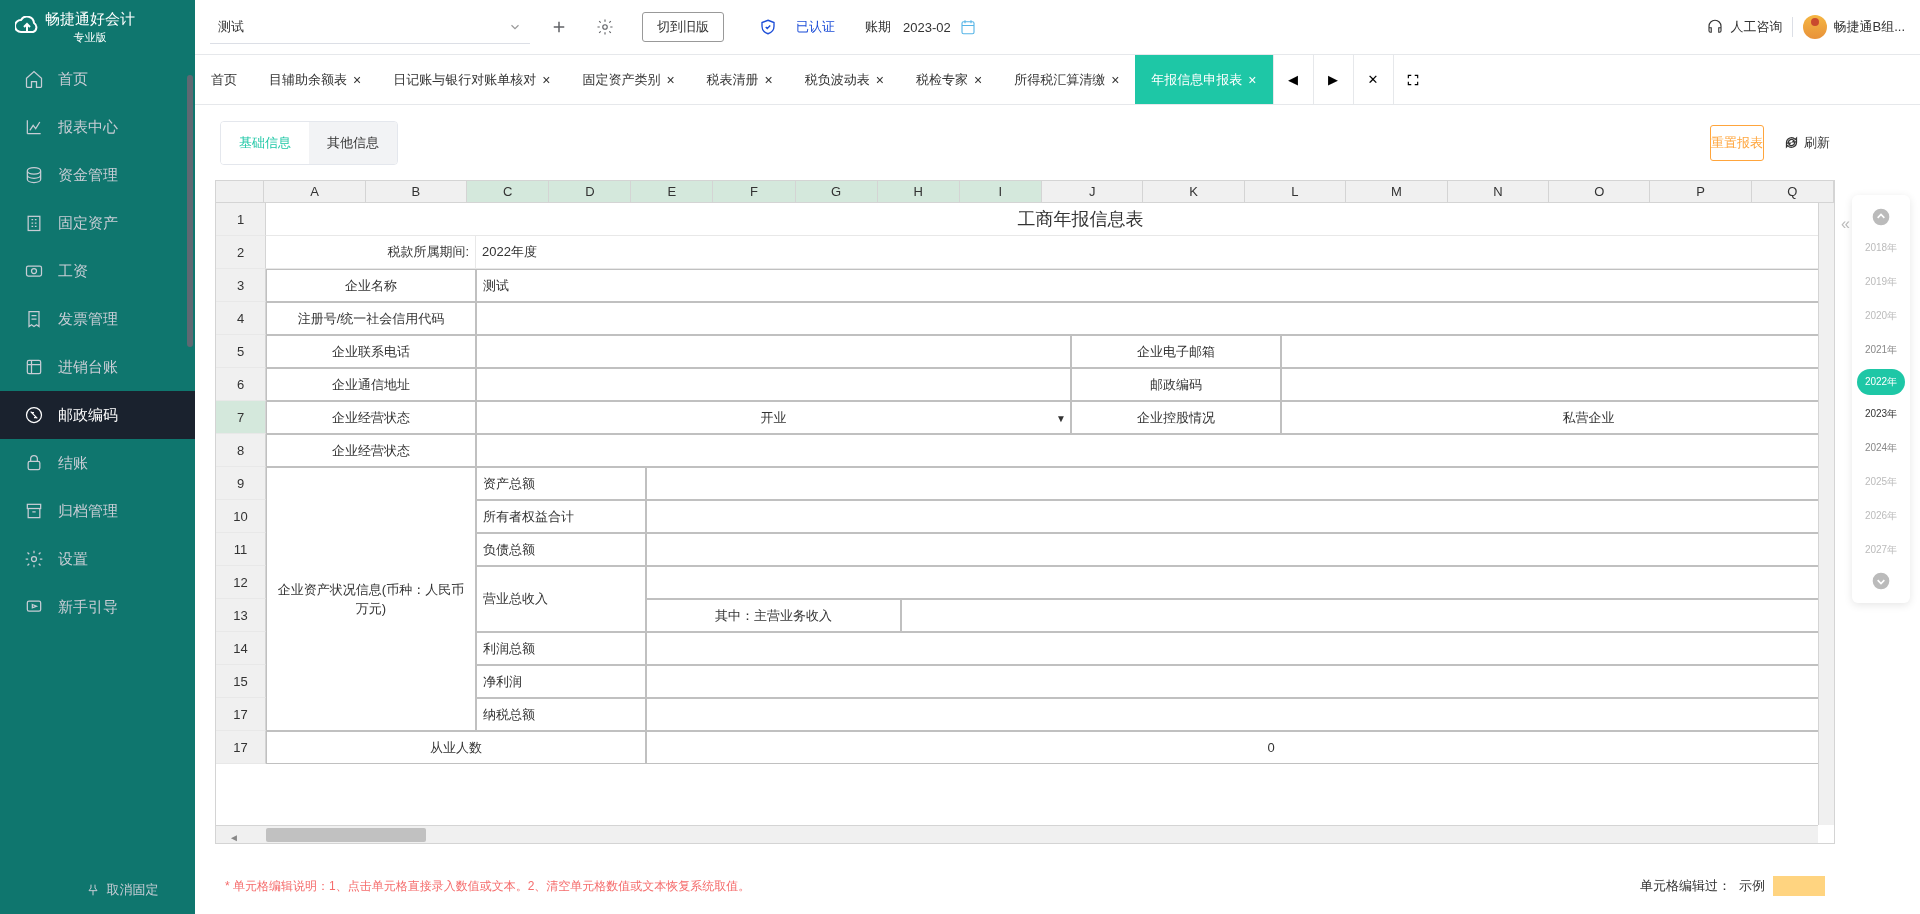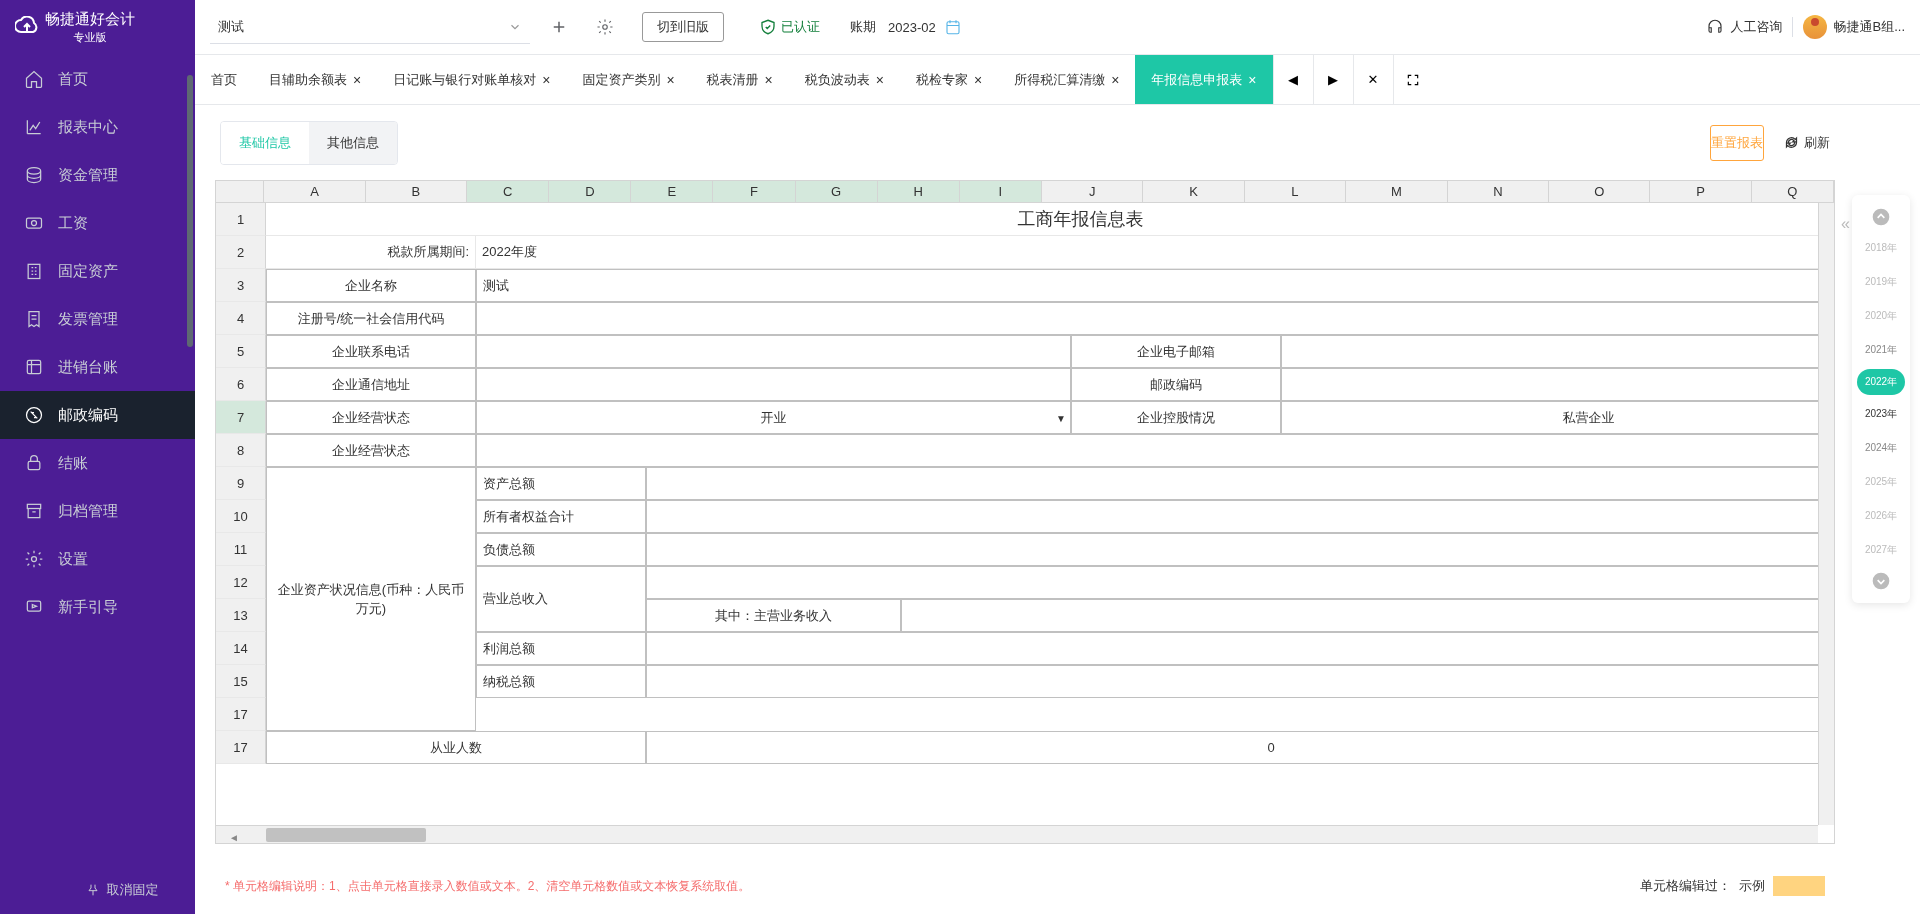--- a/index.html
+++ b/index.html
@@ -1,36 +1,36 @@
 <!DOCTYPE html>
 <html><head>
   <meta charset="utf-8">
   <style>
     * { margin: 0; padding: 0; box-sizing: border-box; }
     body { font-family: "Microsoft YaHei", Arial, sans-serif; font-size: 13px; background: #f5f7fa; overflow: hidden; height: 914px; width: 1920px; }
     
     
-    .sidebar { position: fixed; left: 0; top: 0; width: 195px; height: 100%; background: #4c1d95; color: #c8cdd5; z-index: 10; }
+    .sidebar { position: fixed; left: 0; top: 0; width: 195px; height: 100%; background: #0f766e; color: #c8cdd5; z-index: 10; }
     .logo { display: flex; align-items: center; height: 55px; padding: 0 15px; color: #fff; font-size: 14px; }
     .logo-icon { width: 24px; height: 24px; margin-right: 6px; }
     .logo-text { font-size: 15px; }
     .logo-sub { font-size: 11px; display: block; margin-top: 1px; text-align: center; }
     .nav-item { display: flex; align-items: center; height: 48px; padding: 0 24px; cursor: pointer; }
     .nav-item.active { background: #1a222e; color: #fff; }
     .nav-icon { width: 20px; height: 20px; margin-right: 14px; flex-shrink: 0; }
     .nav-label { font-size: 15px; }
     .pin-row { position: absolute; bottom: 15px; left: 0; width: 100%; display: flex; align-items: center; justify-content: center; color: #c8cdd5; cursor: pointer; margin-left: 24px; }
     .scroll-handle { position: absolute; right: 2px; top: 75px; width: 6px; height: 272px; background: #5e6872; border-radius: 3px; }
     
     
     .topbar { position: fixed; left: 195px; top: 0; right: 0; height: 55px; background: #fff; border-bottom: 1px solid #e6e8eb; display: flex; align-items: center; padding: 0 15px; z-index: 5; }
     .account-select { width: 320px; height: 34px; border: none; border-bottom: 1px solid #dcdfe6; display: flex; align-items: center; justify-content: space-between; padding: 0 8px; cursor: pointer; color: #333; }
     .tb-icon { width: 34px; height: 34px; display: flex; align-items: center; justify-content: center; cursor: pointer; margin-left: 12px; color: #606266; }
     .switch-old { border: 1px solid #999; padding: 5px 14px; border-radius: 3px; cursor: pointer; margin-left: 20px; color: #333; }
-    .verified { color: #15803d; display: flex; align-items: center; margin-left: 35px; }
+    .verified { color: #1d4ed8; display: flex; align-items: center; margin-left: 35px; gap: 15px; }
     .period-label { margin-left: 30px; color: #333; }
     .period-val { margin-left: 12px; color: #333; }
     .cal-icon { margin-left: 8px; color: #57b5e7; }
     .top-right { margin-left: auto; display: flex; align-items: center; gap: 10px; }
     .consult { display: flex; align-items: center; gap: 6px; cursor: pointer; color: #333; }
     .user { display: flex; align-items: center; gap: 6px; cursor: pointer; color: #333; }
     .avatar { width: 24px; height: 24px; border-radius: 50%; background: linear-gradient(#f5b642,#e8923a); position: relative; }
     .avatar::before { content: ""; position: absolute; width: 8px; height: 8px; background: #c94a2e; border-radius: 50%; top: 3px; left: 8px; }
     
     
@@ -118,31 +118,31 @@
       <span class="nav-label">报表中心</span>
     </div>
   <div class="nav-item">
       <svg class="nav-icon" viewBox="0 0 24 24" fill="none" stroke="currentColor" stroke-width="1.5">
         <path d="M12 3c5 0 8 2 8 4v10c0 2-3 4-8 4s-8-2-8-4V7c0-2 3-4 8-4z M4 7c0 2 3 4 8 4s8-2 8-4 M4 12c0 2 3 4 8 4s8-2 8-4"></path>
       </svg>
       <span class="nav-label">资金管理</span>
     </div>
   <div class="nav-item">
       <svg class="nav-icon" viewBox="0 0 24 24" fill="none" stroke="currentColor" stroke-width="1.5">
+        <rect x="5" y="4" width="14" height="17"></rect>
+        <path d="M9 8h2M13 8h2M9 12h2M13 12h2M9 16h2M13 16h2"></path>
+      </svg>
+      <span class="nav-label">固定资产</span>
+    </div>
+  <div class="nav-item">
+      <svg class="nav-icon" viewBox="0 0 24 24" fill="none" stroke="currentColor" stroke-width="1.5">
         <rect x="3" y="6" width="18" height="12" rx="2"></rect>
         <circle cx="12" cy="12" r="3"></circle>
       </svg>
       <span class="nav-label">工资</span>
-    </div>
-  <div class="nav-item">
-      <svg class="nav-icon" viewBox="0 0 24 24" fill="none" stroke="currentColor" stroke-width="1.5">
-        <rect x="5" y="4" width="14" height="17"></rect>
-        <path d="M9 8h2M13 8h2M9 12h2M13 12h2M9 16h2M13 16h2"></path>
-      </svg>
-      <span class="nav-label">固定资产</span>
     </div>
   <div class="nav-item">
       <svg class="nav-icon" viewBox="0 0 24 24" fill="none" stroke="currentColor" stroke-width="1.5">
         <path d="M6 3h12v18l-3-2-3 2-3-2-3 2V3z M9 8h6 M9 12h6"></path>
       </svg>
       <span class="nav-label">发票管理</span>
     </div>
   <div class="nav-item">
       <svg class="nav-icon" viewBox="0 0 24 24" fill="none" stroke="currentColor" stroke-width="1.5">
         <rect x="4" y="4" width="16" height="16" rx="2"></rect>
@@ -419,20 +419,24 @@
                     <div class="cell center bordered" style="width:255px">其中：主营业务收入</div>
                     <div class="cell bordered" style="width:995px"></div>
                   </div>
               </div>
             </div>
             <div style="display:flex;height:33px">
                 <div class="cell bordered" style="width:170px">利润总额</div>
                 <div class="cell bordered" style="width:1250px"></div>
               </div>
             <div style="display:flex;height:33px">
+                <div class="cell bordered" style="width:170px">净利润</div>
+                <div class="cell bordered" style="width:1250px"></div>
+              </div>
+            <div style="display:flex;height:33px">
                 <div class="cell bordered" style="width:170px">纳税总额</div>
                 <div class="cell bordered" style="width:1250px"></div>
               </div>
           </div>
         </div>
 
         <div class="row">
           <div class="row-h">17</div>
           <div class="cell center bordered" style="width:380px">从业人数</div>
           <div class="cell center bordered" style="width:1250px">0</div>

